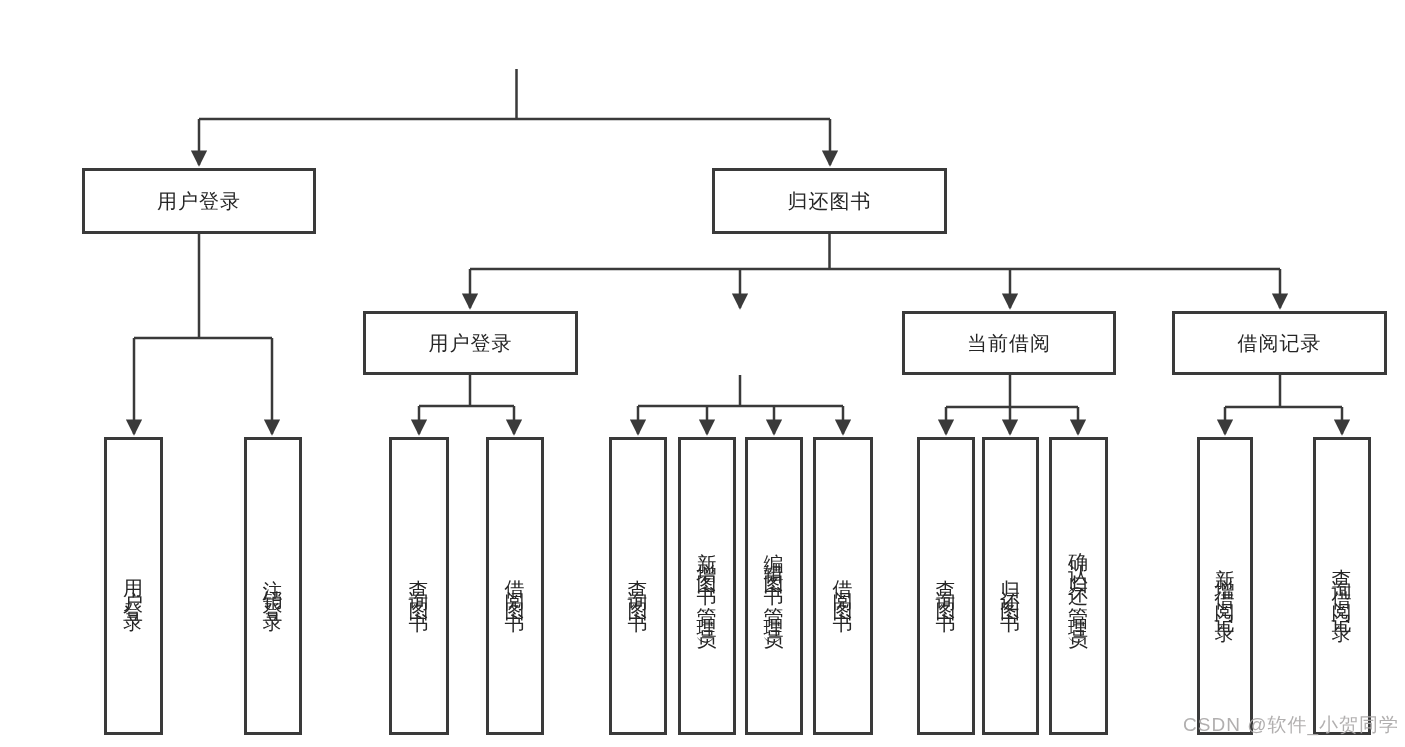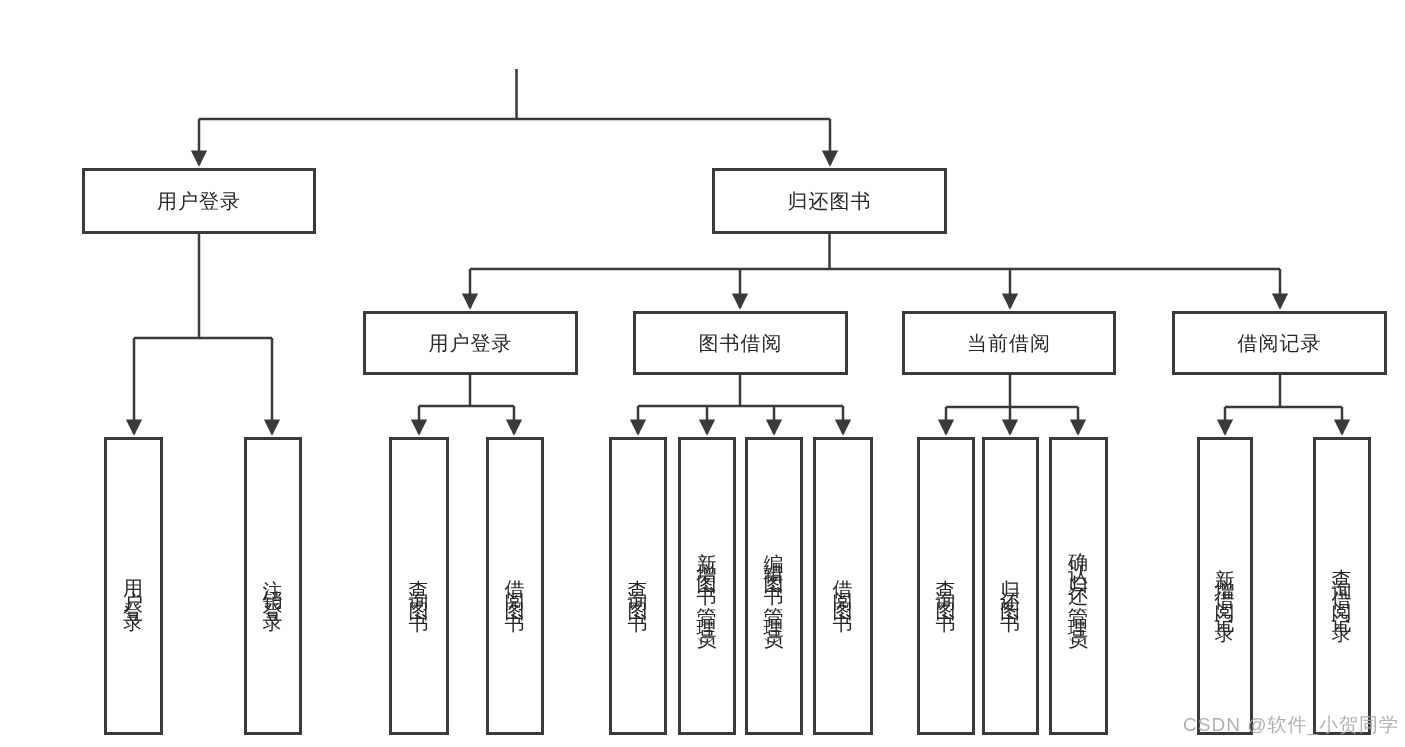--- a/index.html
+++ b/index.html
@@ -95,21 +95,20 @@
       <path d="M1225,407 V434" marker-end="url(#arrow)"></path>
       <path d="M1342,407 V434" marker-end="url(#arrow)"></path>
     </g>
   </svg>
 
 
   <div class="node" style="left:82px; top:168px; width:234px; height:66px;">用户登录</div>
   <div class="node" style="left:712px; top:168px; width:235px; height:66px;">归还图书</div>
 
   <div class="node" style="left:363px; top:311px; width:215px; height:64px;">用户登录</div>
-  <div class="node" style="left:633px; top:311px; width:215px; height:64px;">图书借阅</div>
   <div class="node" style="left:902px; top:311px; width:214px; height:64px;">当前借阅</div>
   <div class="node" style="left:1172px; top:311px; width:215px; height:64px;">借阅记录</div>
 
   <div class="node leaf" style="left:104px; top:437px; width:59px; height:298px;">用户登录</div>
   <div class="node leaf" style="left:244px; top:437px; width:58px; height:298px;">注销登录</div>
 
   <div class="node leaf" style="left:389px; top:437px; width:60px; height:298px;">查询图书</div>
   <div class="node leaf" style="left:486px; top:437px; width:58px; height:298px;">借阅图书</div>
 
   <div class="node leaf" style="left:609px; top:437px; width:58px; height:298px;">查询图书</div>

